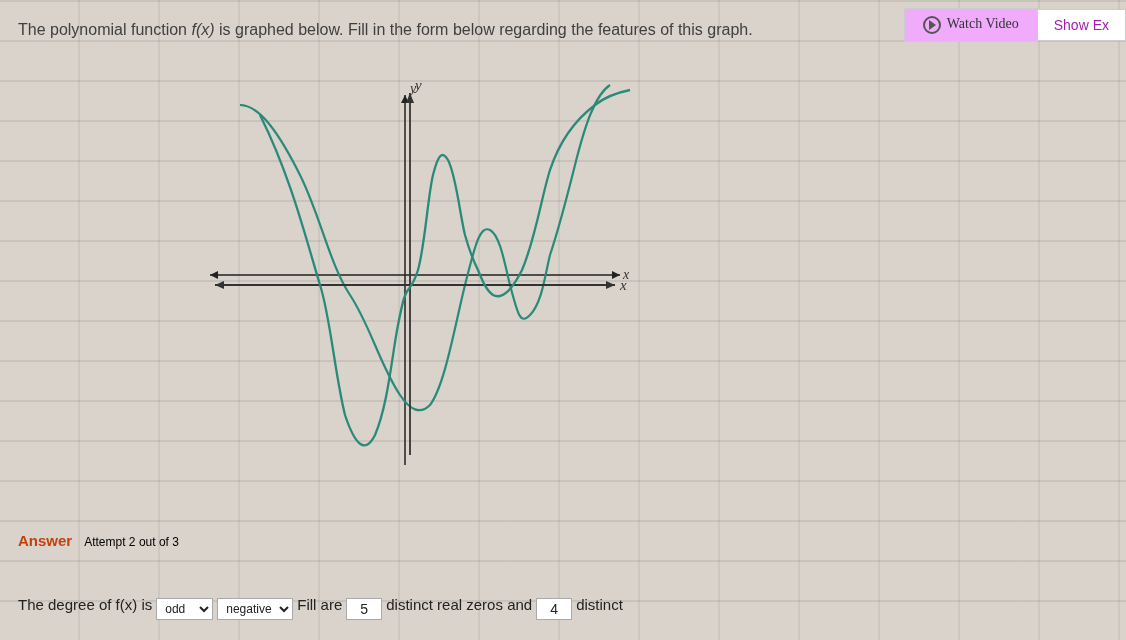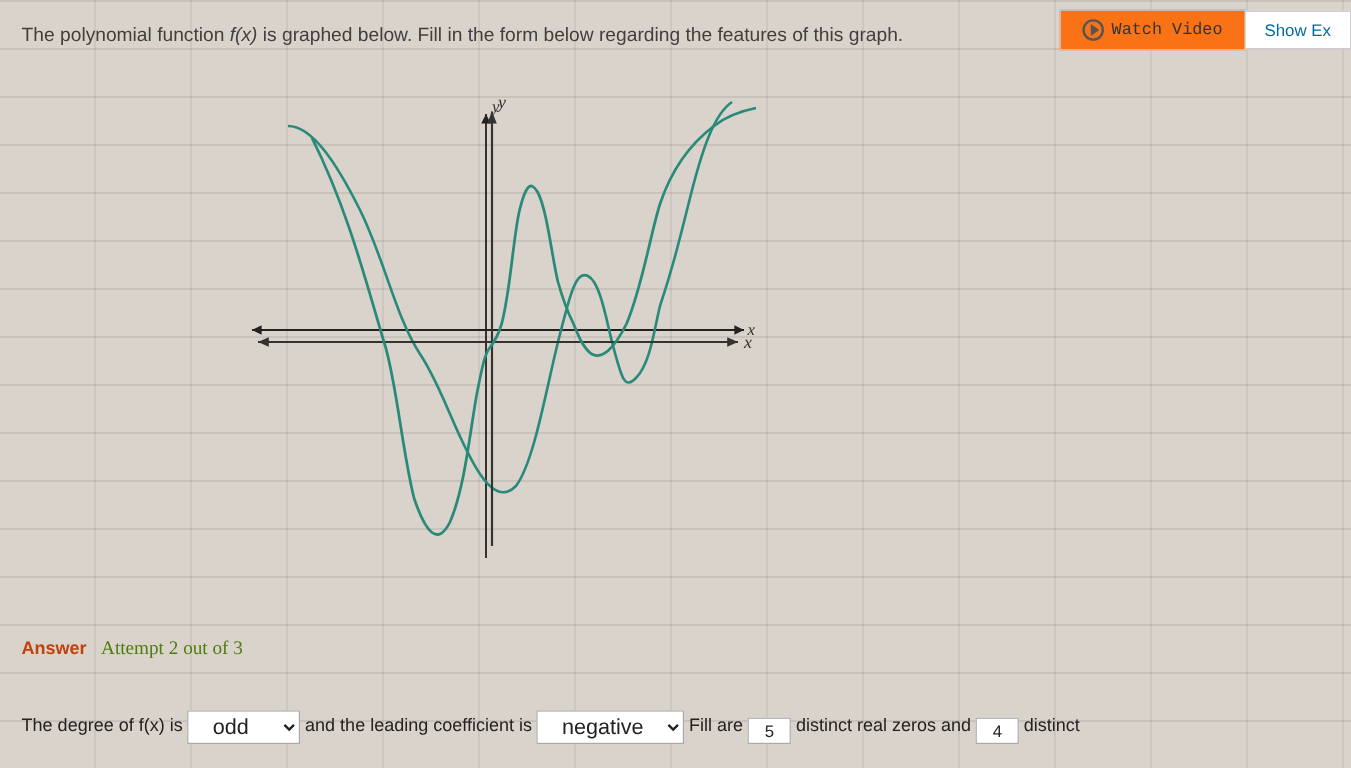--- a/index.html
+++ b/index.html
@@ -41,28 +41,27 @@
       right: 0;
       display: flex;
       align-items: center;
       gap: 0;
       padding: 8px 0 8px 0;
       z-index: 10;
     }
 
     .watch-video-btn {
       display: flex;
-      align-items: center;
       gap: 6px;
       border: 1px solid #ccc;
-      background: #f97316;
+      background: #f0abfc;
       padding: 7px 18px;
       font-size: 14px;
       cursor: pointer;
-      font-family: Liberation Mono, monospace;
+      font-family: Liberation Serif, serif;
       color: #333;
     }
 
     .play-icon-circle {
       width: 18px;
       height: 18px;
       border-radius: 50%;
       border: 2px solid #555;
       display: flex;
       align-items: center;
@@ -78,21 +77,21 @@
       margin-left: 2px;
     }
 
     .show-ex-btn {
       border: 1px solid #ccc;
       background: #fff;
       padding: 7px 16px;
       font-size: 14px;
       cursor: pointer;
       font-family: Arial, sans-serif;
-      color: #0369a1;
+      color: #a21caf;
       border-left: none;
     }
 
     
     .question-text {
       position: absolute;
       top: 18px;
       left: 18px;
       font-size: 16px;
       color: #404040;
@@ -123,23 +122,23 @@
 
     .answer-label {
       font-weight: bold;
       font-size: 15px;
       font-family: Arial, sans-serif;
       color: #c2410c;
       display: inline;
     }
 
     .attempt-label {
-      font-size: 16px;
-      color: #4d7c0f;
-      font-family: Liberation Serif, serif;
+      font-size: 12px;
+      color: #000000;
+      font-family: Liberation Sans, sans-serif;
       margin-left: 8px;
     }
 
     
     .answer-row {
       position: absolute;
       bottom: 20px;
       left: 18px;
       right: 10px;
       font-size: 15px;
@@ -156,25 +155,25 @@
     }
 
     .answer-row .line2 {
       display: flex;
       align-items: center;
       gap: 4px;
       margin-top: 2px;
     }
 
     select.answer-select {
-      font-size: 18px;
+      font-size: 12px;
       font-family: Arial, sans-serif;
       border: 1px solid #aaa;
       background: #fff;
-      padding: 2px 16px;
+      padding: 2px 4px;
       cursor: pointer;
       color: #222;
     }
 
     input.answer-input {
       width: 36px;
       font-size: 14px;
       font-family: Arial, sans-serif;
       border: 1px solid #aaa;
       text-align: center;
@@ -283,21 +282,20 @@
   <span class="attempt-label">Attempt 2 out of 3</span>
 </div>
 
 <div class="answer-row">
   <div class="line1">
     <span>The degree of f(x) is</span>
     <select class="answer-select">
       <option value="odd" selected="">odd</option>
       <option value="even">even</option>
     </select>
-    <span>and the leading coefficient is</span>
     <select class="answer-select">
       <option value="negative" selected="">negative</option>
       <option value="positive">positive</option>
     </select>
     <span>Fill are</span>
     <input class="answer-input" type="text" value="5" style="">
     <span>distinct real zeros and</span>
     <input class="answer-input" type="text" value="4" style="">
     <span>distinct</span>
   </div>

